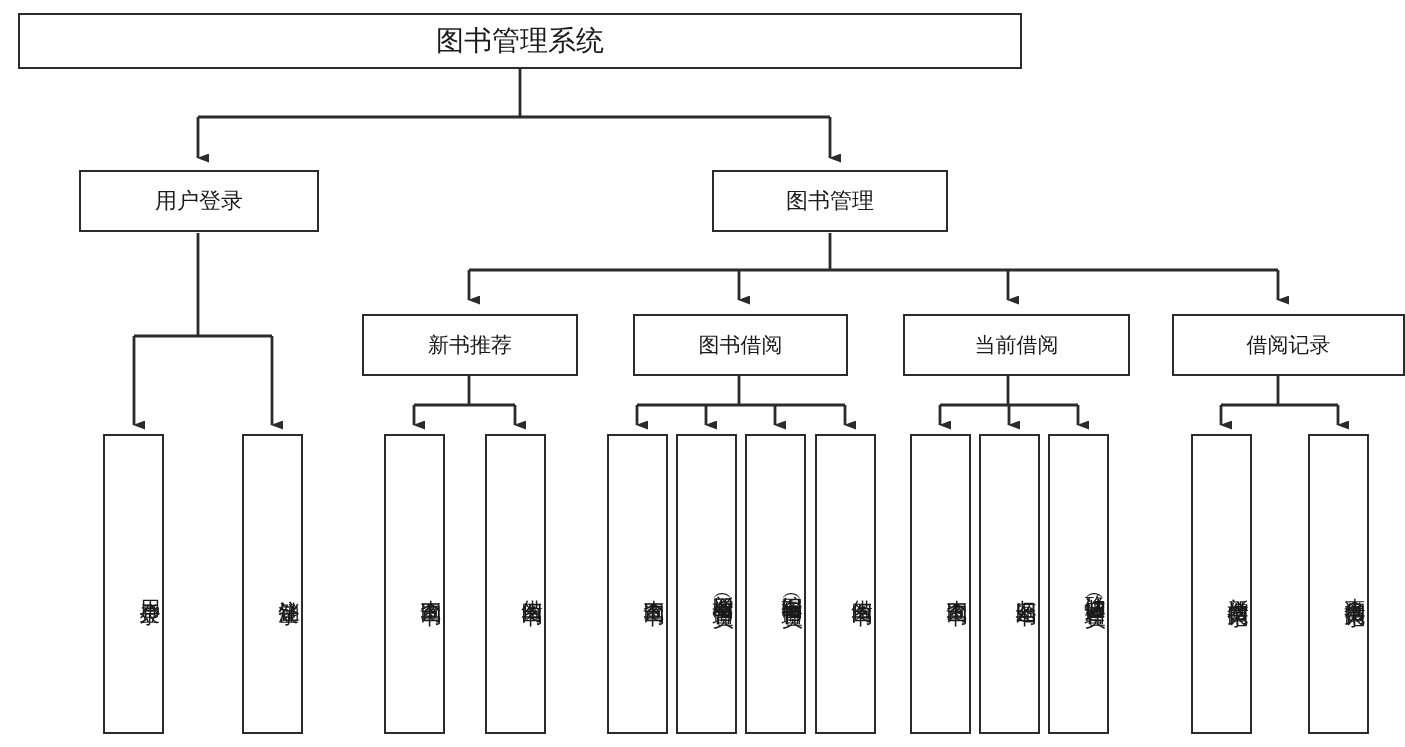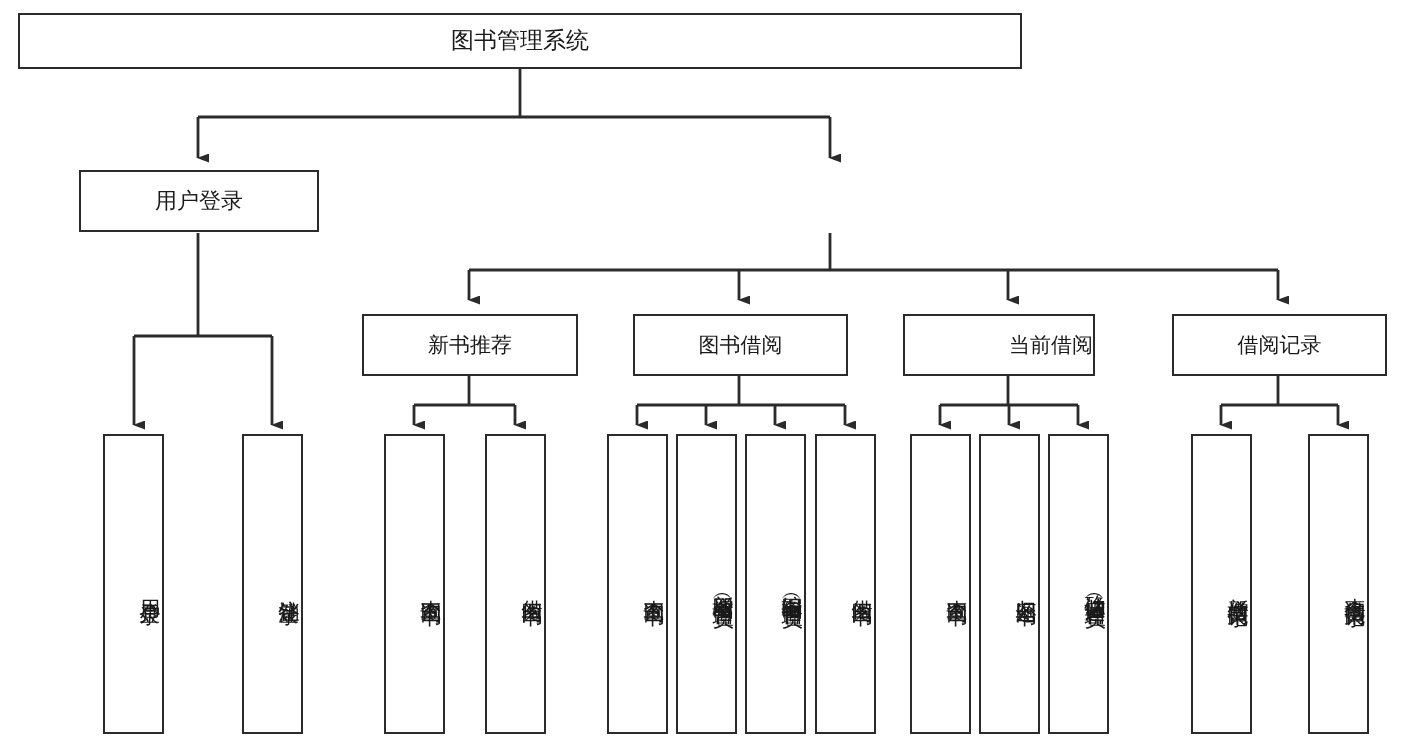--- a/index.html
+++ b/index.html
@@ -32,21 +32,21 @@
     border: 2.5px solid #2b2b2b;
     background: #ffffff;
     display: flex;
     align-items: center;
     justify-content: center;
     color: #1a1a1a;
     text-align: center;
     line-height: 1.18;
   }
   .node.level0 {
-    font-size: 23px;
+    font-size: 28px;
   }
   .node.level1 {
     font-size: 22px;
   }
   .node.level2 {
     font-size: 21px;
   }
   .node.leaf {
     font-size: 21px;
     writing-mode: vertical-rl;
@@ -126,34 +126,37 @@
   </svg>
 
   <div class="node level0" style="left:18px; top:13px; width:1004px; height:56px;">
     <span>图书管理系统</span>
   </div>
 
   <div class="node level1" style="left:79px; top:170px; width:240px; height:62px;">
     <span>用户登录</span>
   </div>
 
+  <div class="node level1" style="left:712px; top:170px; width:236px; height:62px;">
+    <span>图书管理</span>
+  </div>
 
   <div class="node level2" style="left:362px; top:314px; width:216px; height:62px;">
     <span>新书推荐</span>
   </div>
 
   <div class="node level2" style="left:633px; top:314px; width:215px; height:62px;justify-content:center;">
     <span>图书借阅</span>
   </div>
 
-  <div class="node level2" style="left:903px; top:314px; width:192px; height:62px;justify-content:flex-end;">
+  <div class="node level2" style="left:903px; top:314px; width:227px; height:62px;">
     <span>当前借阅</span>
   </div>
 
-  <div class="node level2" style="left:1172px; top:314px; width:215px; height:62px;">
+  <div class="node level2" style="left:1172px; top:314px; width:233px; height:62px;">
     <span>借阅记录</span>
   </div>
 
   <div class="node leaf" style="left:103px; top:434px; width:61px; height:300px;">
     <span class="label-v">用户登录</span>
   </div>
 
   <div class="node leaf" style="left:242px; top:434px; width:61px; height:300px;">
     <span class="label-v">注销登录</span>
   </div>

